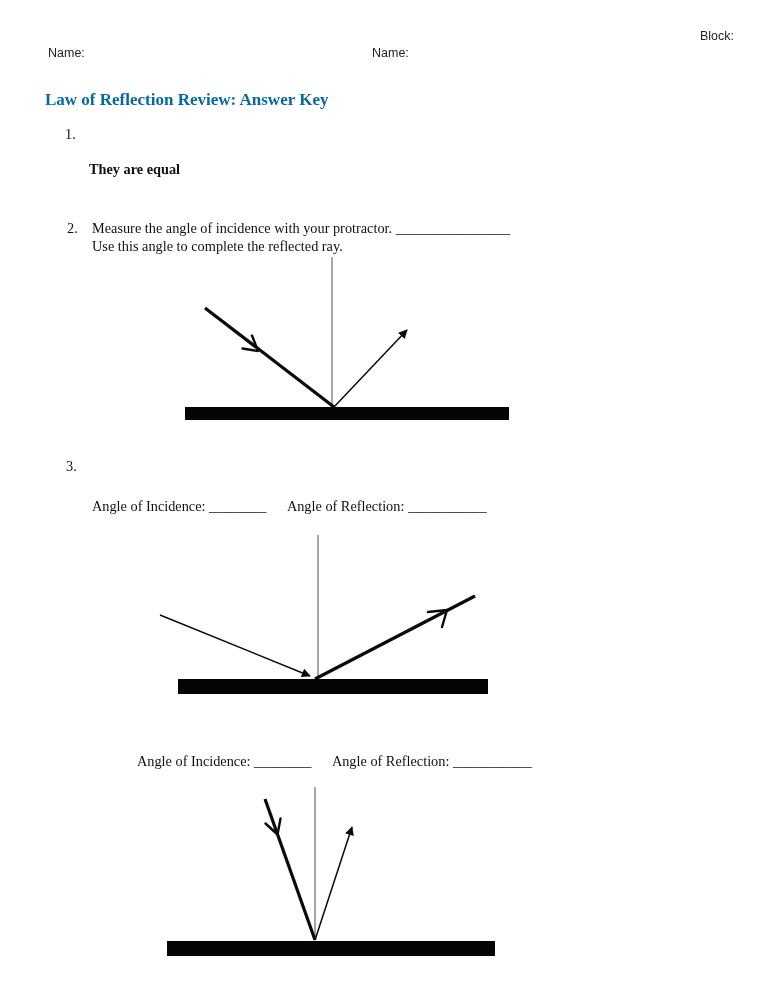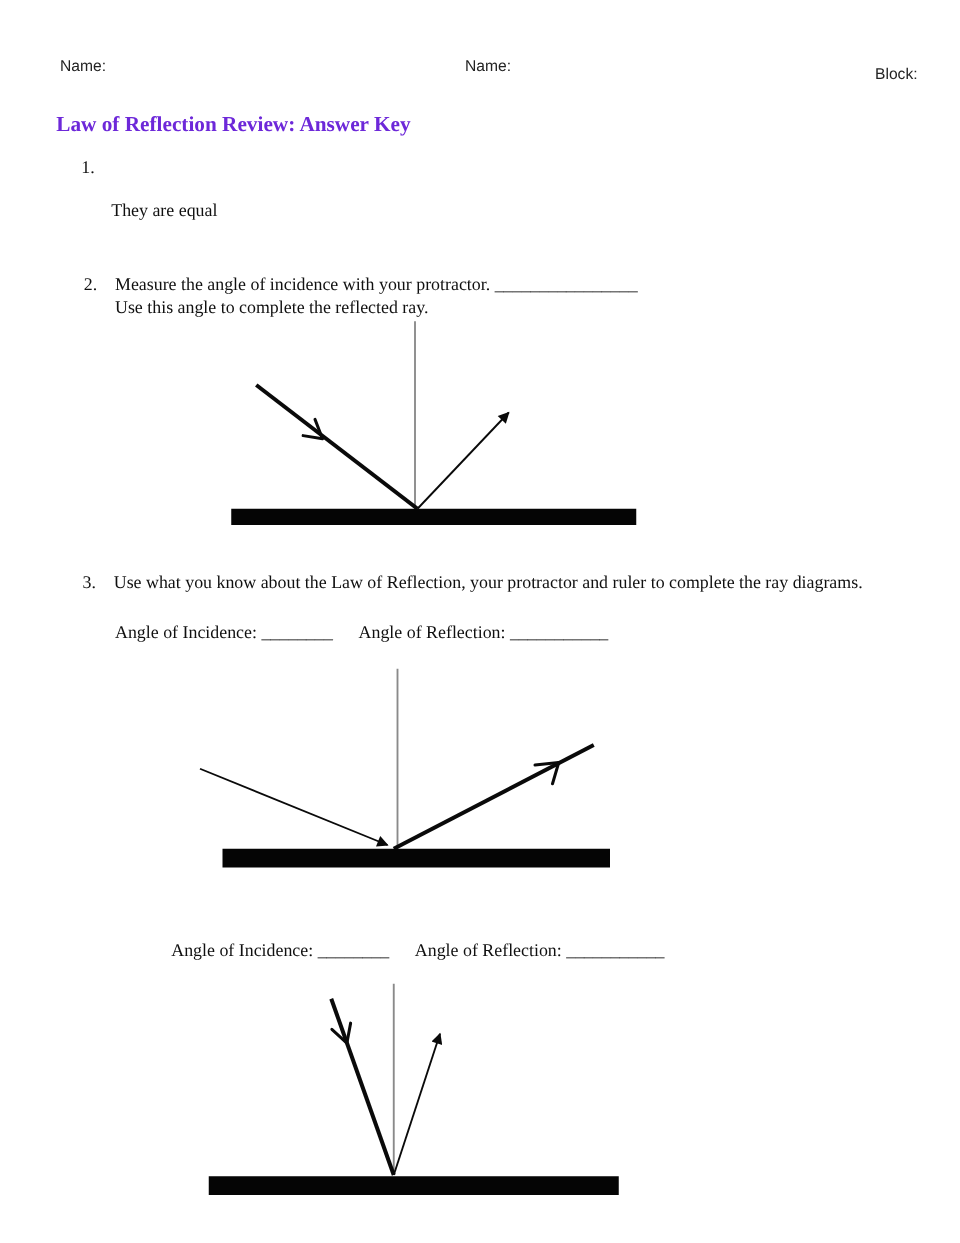--- a/index.html
+++ b/index.html
@@ -2,40 +2,40 @@
 <html><head>
 <meta charset="utf-8">
 <style>
   html,body { margin:0; padding:0; background:#fff; }
   .page {
     position:relative; width:768px; height:994px; background:#ffffff;
     font-family:"Liberation Serif", serif; color:#111; overflow:hidden;
   }
   .abs { position:absolute; white-space:nowrap; }
   .sans { font-family:"Liberation Sans", sans-serif; font-size:12.5px; color:#232323; }
-  .doc-title { font-size:17px; font-weight:bold; color:#6d28d9; }
+  .doc-title { font-size:17px; font-weight:bold; color:#0369a1; }
   .body-text { font-size:14.3px; color:#101010; }
-  .bold { font-weight:normal; }
+  .bold { font-weight:bold; }
   .blank { letter-spacing:0; }
   .angle-row .second { margin-left:17px; }
   svg.diagram { position:absolute; overflow:visible; }
   .ray-thick { stroke:#0a0a0a; stroke-width:3.2; fill:none; }
   .ray-thin  { stroke:#0a0a0a; stroke-width:1.5; fill:none; }
   .open-arrow { stroke:#0a0a0a; stroke-width:2.4; fill:none; stroke-linecap:round; stroke-linejoin:round; }
   .normal-line { stroke:#8a8a8a; stroke-width:1.5; }
   .mirror { fill:#050505; }
 </style>
 </head>
 <body>
 
 <div class="page">
 
   <span class="abs sans" style="left:48px; top:46px;">Name:</span>
   <span class="abs sans" style="left:372px; top:46px;">Name:</span>
-  <span class="abs sans" style="left:700px; top:52px;">Block:</span>
+  <span class="abs sans" style="left:700px; top:29px;">Block:</span>
 
   <div class="abs doc-title" style="left:45px; top:90px;">Law of Reflection Review: Answer Key</div>
 
   <span class="abs body-text" style="left:65px; top:126px;">1.</span>
   <span class="abs body-text bold" style="left:89px; top:161px;">They are equal</span>
 
   <span class="abs body-text" style="left:67px; top:220px;">2.</span>
   <span class="abs body-text" style="left:92px; top:238px;">Use this angle to complete the reflected ray.</span>
   <span class="abs body-text" style="left:92px; top:220px;"><span>Measure the angle of incidence with your protractor.</span>&nbsp;<span class="blank">________________</span></span>
 
@@ -46,21 +46,20 @@
     <defs>
       <marker id="m1" viewBox="0 0 10 10" refX="9" refY="5" markerWidth="11" markerHeight="9" orient="auto" markerUnits="userSpaceOnUse">
         <path d="M0 0 L10 5 L0 10 z" fill="#0a0a0a"></path>
       </marker>
     </defs>
     <line class="ray-thin" x1="334" y1="407" x2="407" y2="330" marker-end="url(#m1)"></line>
     <rect class="mirror" x="185" y="407" width="324" height="13" fill="#0a0a0a"></rect>
   </svg>
 
   <span class="abs body-text" style="left:66px; top:458px;">3.</span>
-  <span class="abs body-text" style="left:91px; top:458px;">Use what you know about the Law of Reflection, your protractor and ruler to complete the ray diagrams.</span>
 
   <div class="abs body-text angle-row" style="left:92px; top:498px;">
     <span>Angle of Incidence:</span>
     <span class="blank">________</span>
     <span class="second">Angle of Reflection:</span>
     <span class="blank">___________</span>
   </div>
 
   <svg class="diagram" style="left:140px; top:528px;" width="390" height="170" viewBox="140 528 390 170">
     <line class="normal-line" x1="318" y1="535" x2="318" y2="679" stroke="#8a8a8a"></line>

